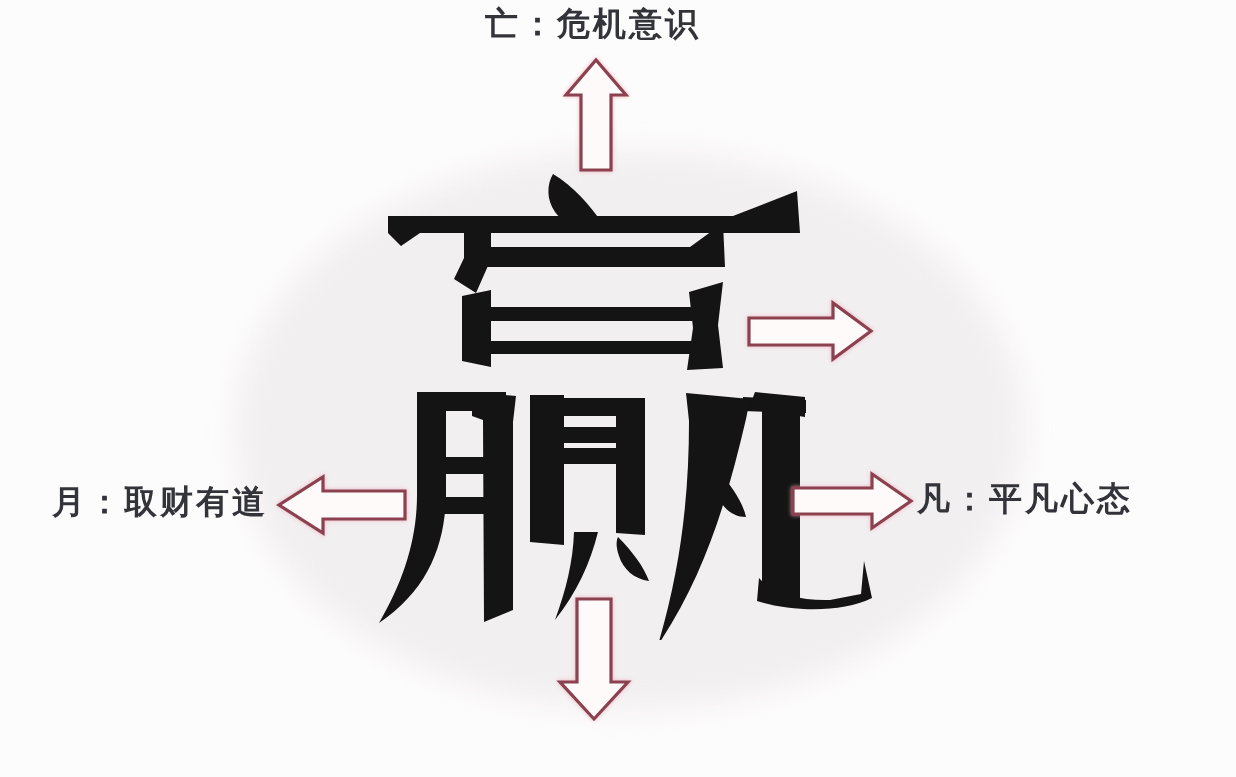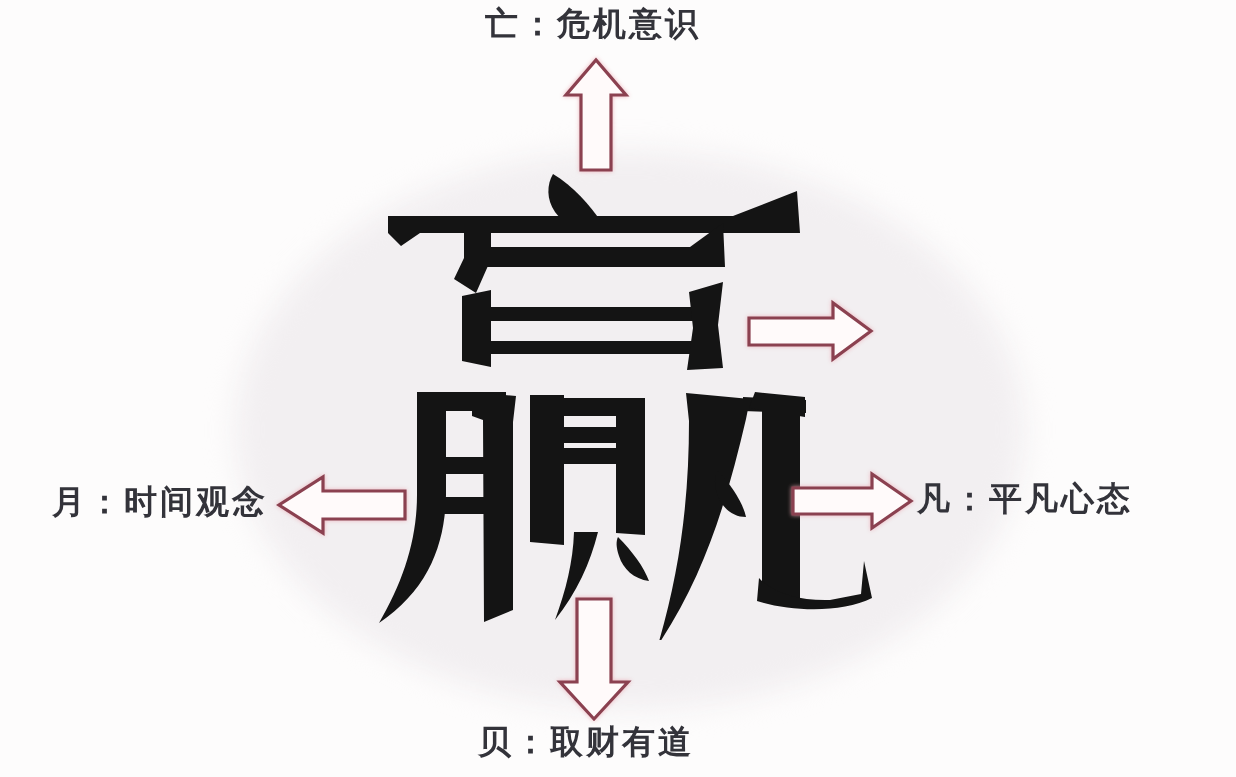--- a/index.html
+++ b/index.html
@@ -106,19 +106,18 @@
       <path class="arrow" d="M 793,488 L 872,488 L 872,474 L 911,501 L 872,528 L 872,514 L 793,514 Z"></path>
     </g>
     <g>
       <path class="arrow" d="M 577,599 L 577,682 L 560,682 L 594,719 L 628,682 L 611,682 L 611,599 Z"></path>
     </g>
   </svg>
 
   <div class="label label-top">亡：危机意识</div>
 
 
-  <div class="label label-left">月：时间观念</div>
+  <div class="label label-left">月：取财有道</div>
 
   <div class="label label-right-lower">凡：平凡心态</div>
 
-  <div class="label label-bottom">贝：取财有道</div>
 
 </div>
 
 </body></html>

